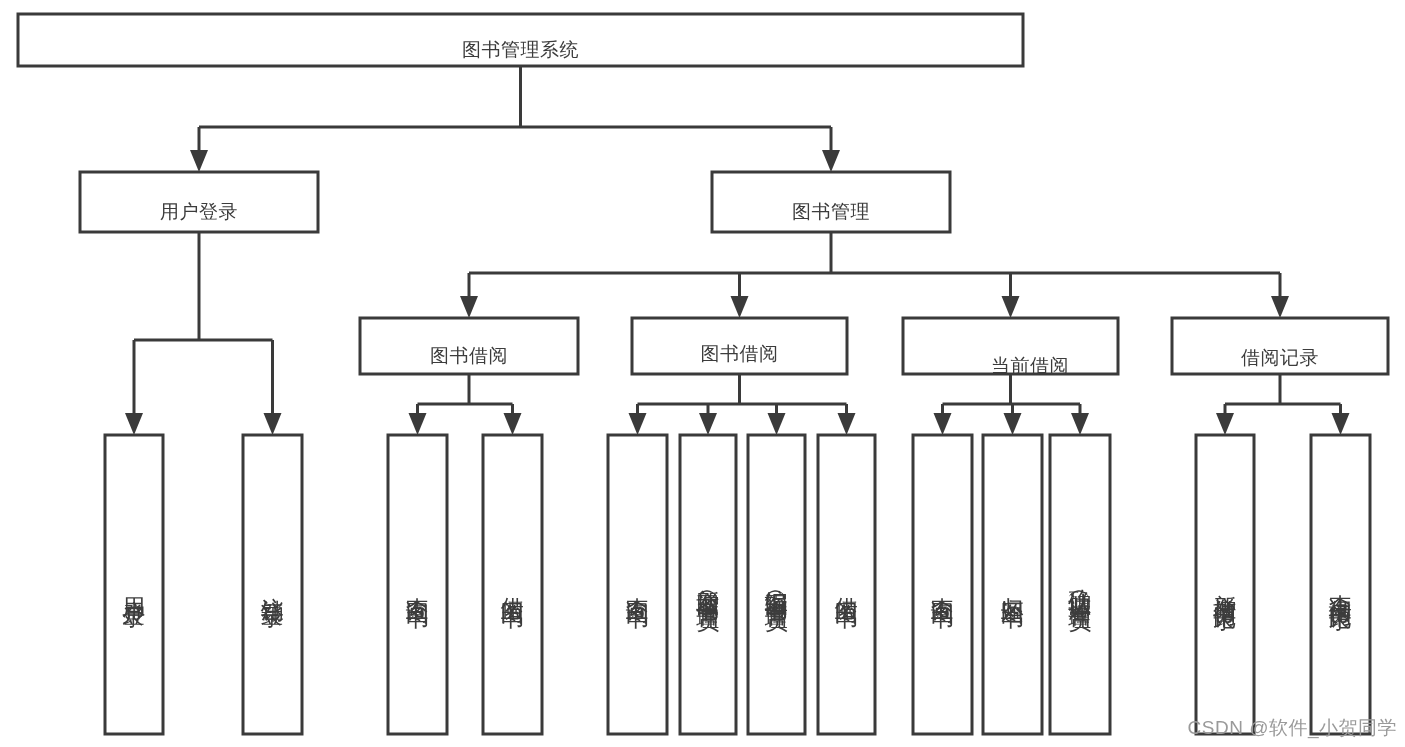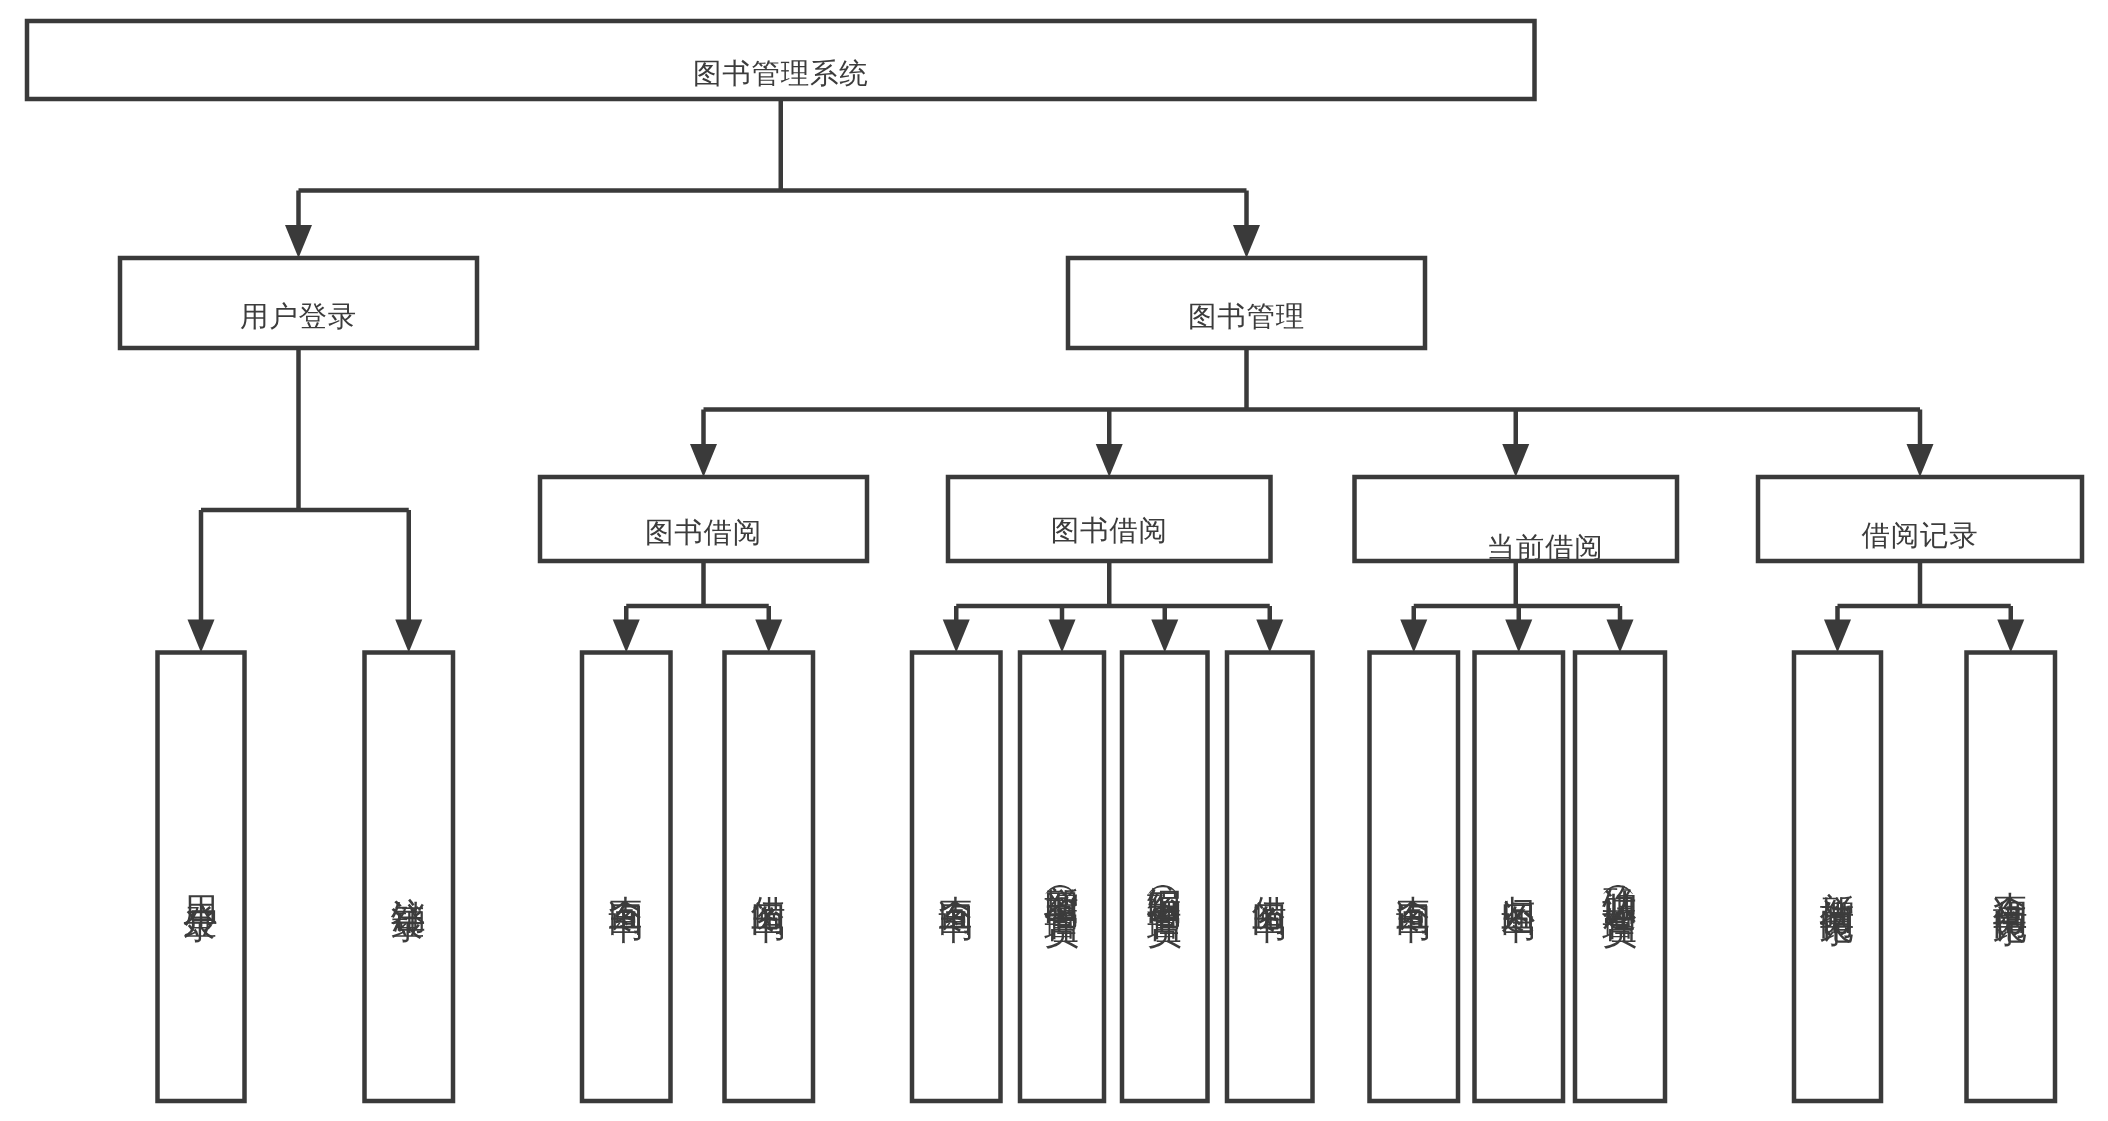--- a/index.html
+++ b/index.html
@@ -173,14 +173,15 @@
       <div class="node-label vertical" style="left: 680px; top: 435px; width: 56px; height: 299px;">新增图书（管理员）</div>
       <div class="node-label vertical" style="left: 748px; top: 435px; width: 57px; height: 299px;">编辑图书（管理员）</div>
       <div class="node-label vertical" style="left: 818px; top: 435px; width: 57px; height: 299px;">借阅图书</div>
       <div class="node-label vertical" style="left: 913px; top: 435px; width: 59px; height: 299px;">查询图书</div>
       <div class="node-label vertical" style="left: 983px; top: 435px; width: 59px; height: 299px;">归还图书</div>
       <div class="node-label vertical" style="left: 1050px; top: 435px; width: 60px; height: 299px;">确认归还（管理员）</div>
       <div class="node-label vertical" style="left: 1196px; top: 435px; width: 58px; height: 299px;">新增借阅记录</div>
       <div class="node-label vertical" style="left: 1311px; top: 435px; width: 59px; height: 299px;">查询借阅记录</div>
     </div>
 
+  <div class="watermark">CSDN @软件_小贺同学</div>
 
 </div>
 
 </body></html>

